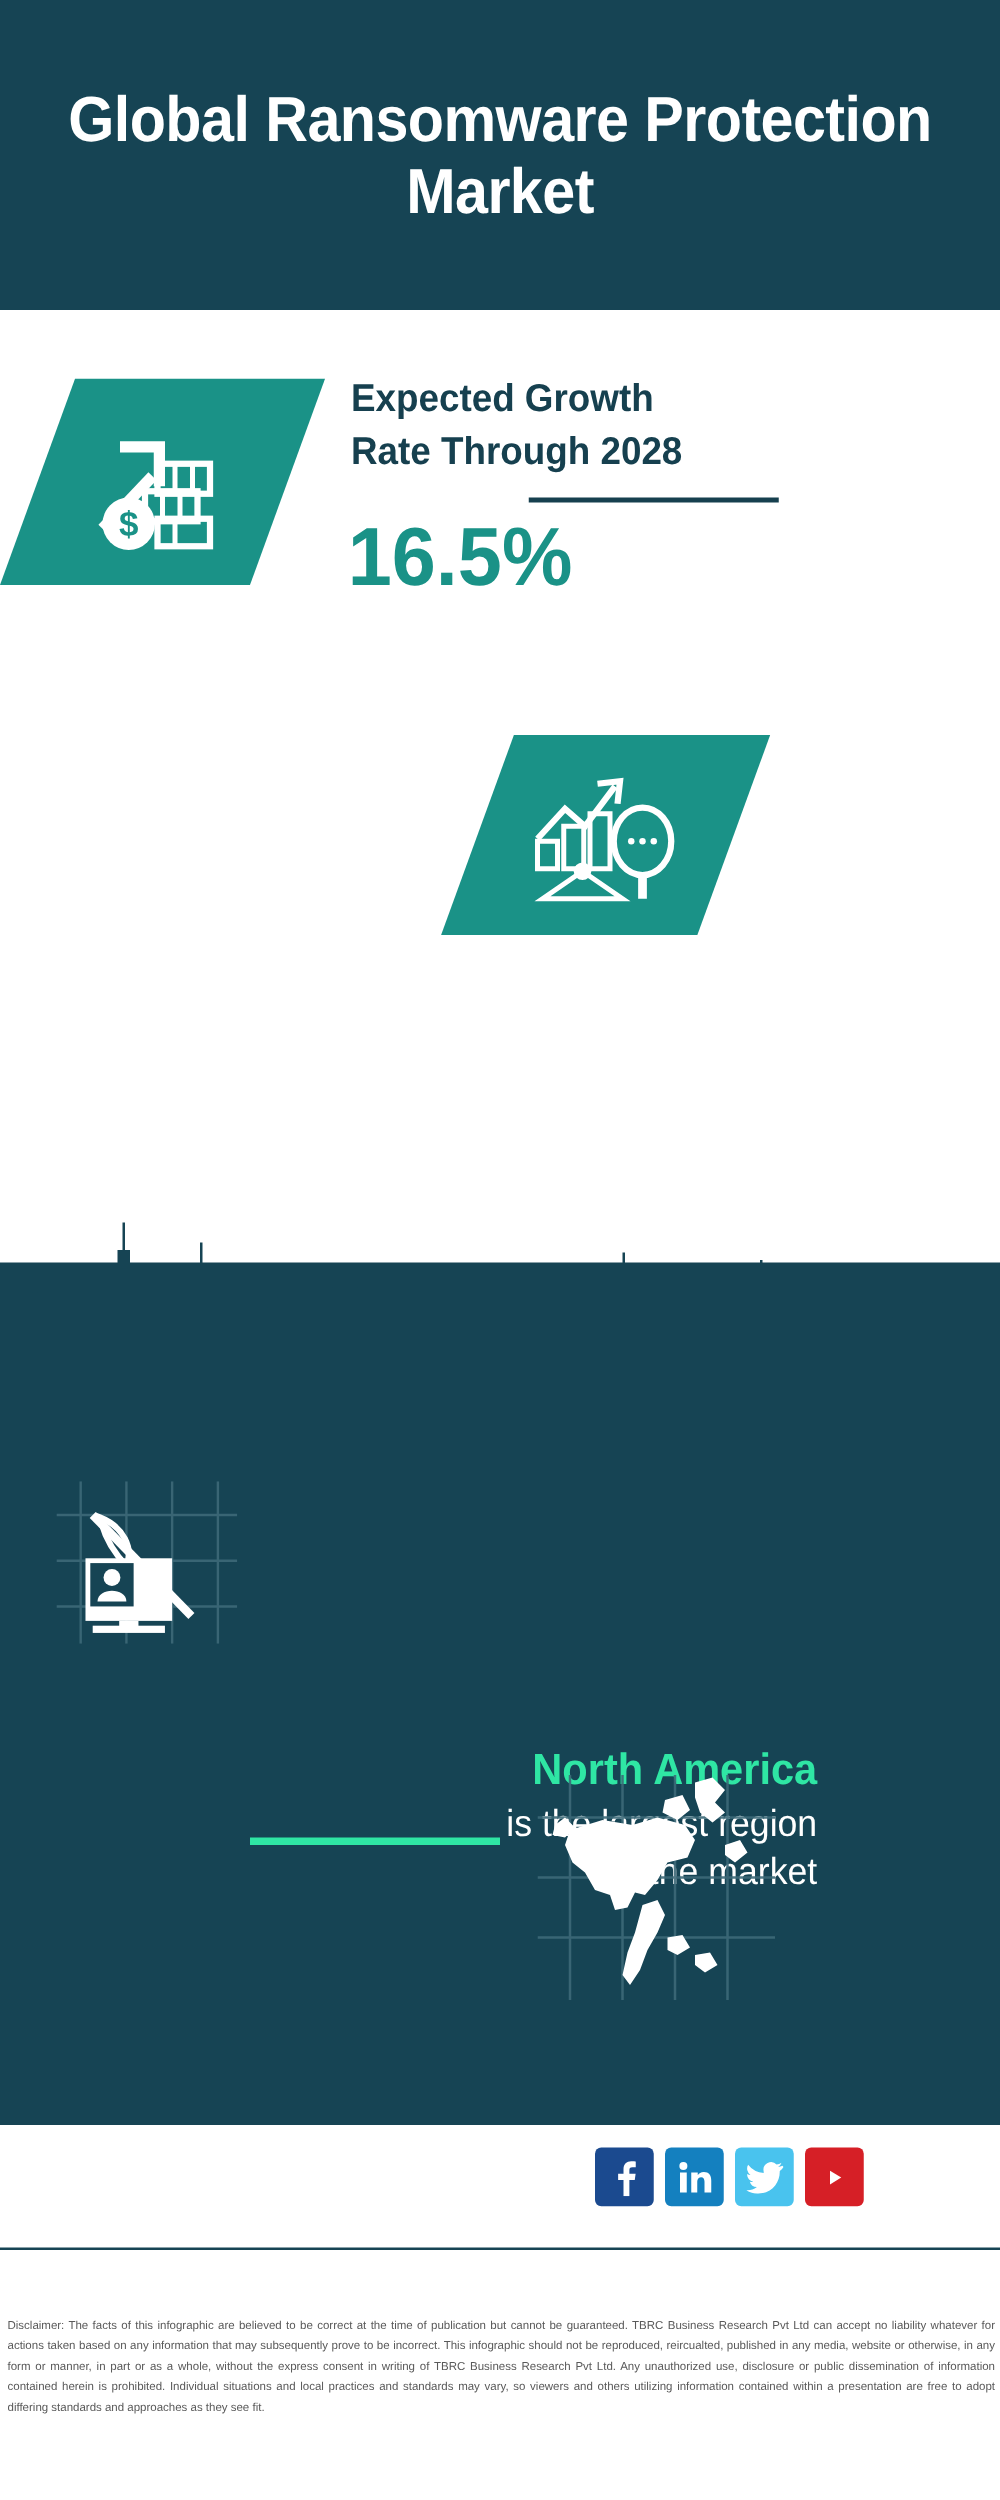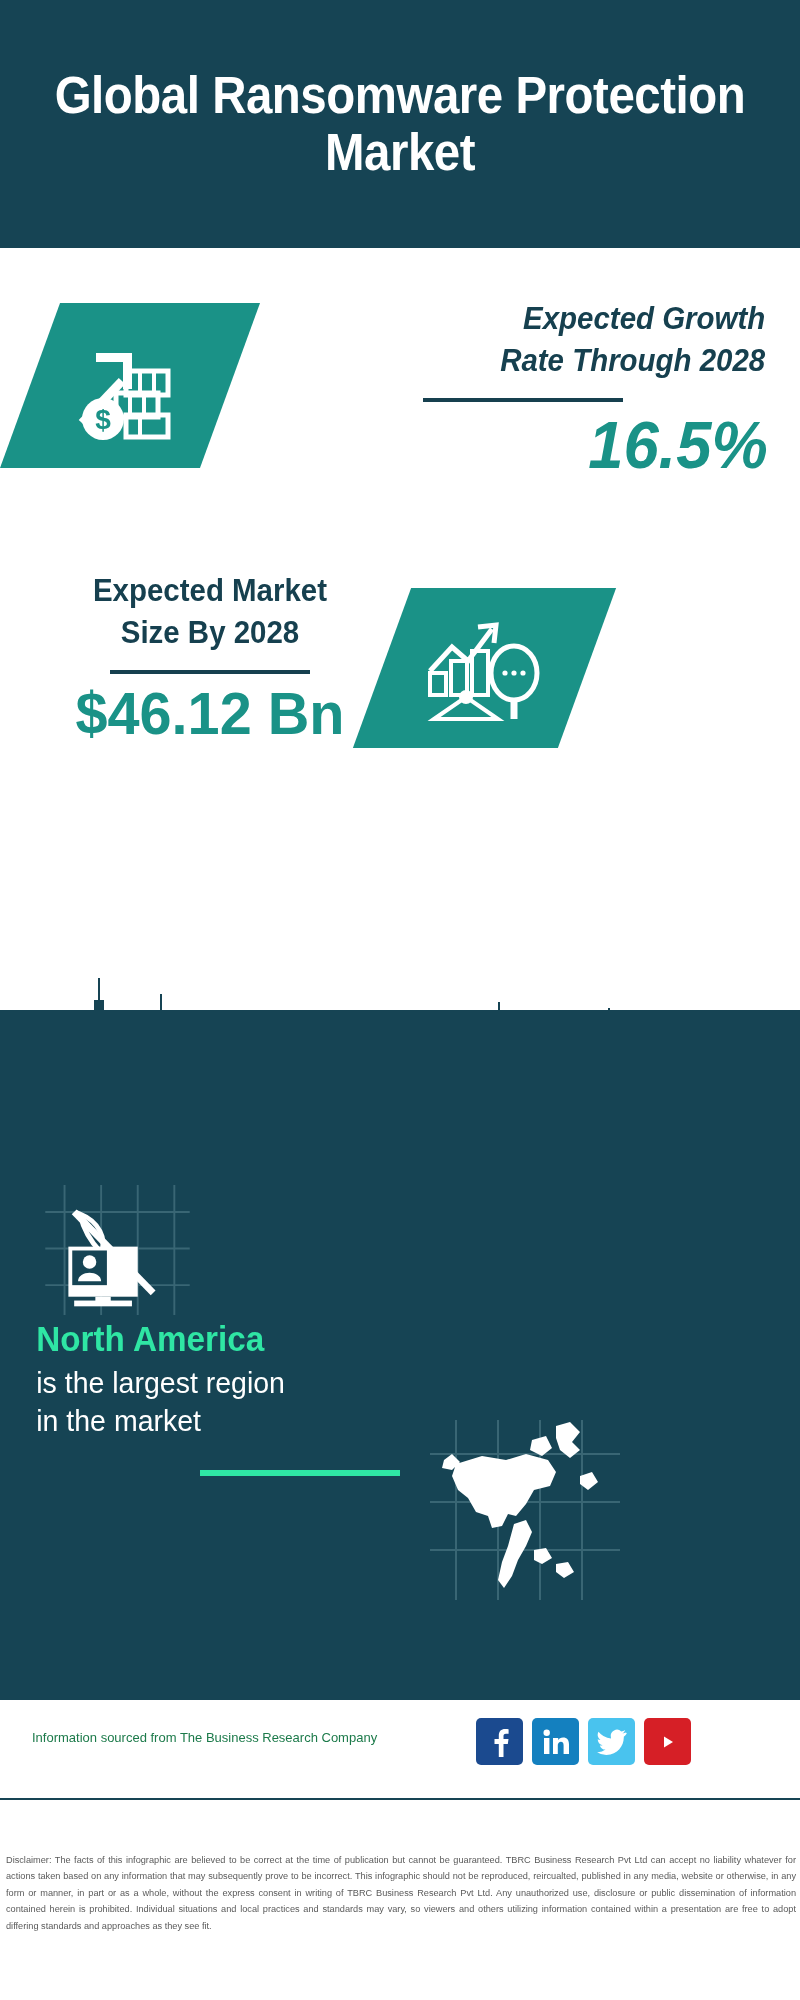--- a/index.html
+++ b/index.html
@@ -37,21 +37,21 @@
     position:absolute;
     background:#1a9287;
   }
   .para.left-skew { transform:skewX(-20deg); }
   .para.right-skew { transform:skewX(-20deg); }
 
   .icon-wrap { position:absolute; display:flex; align-items:center; justify-content:center; }
 
   
   .growth-icon { left:30px; top:303px; width:200px; height:165px; }
-  .growth-text { position:absolute; left:268px; top:298px; width:510px; text-align:right;font-style:italic; }
+  .growth-text { position:absolute; left:268px; top:298px; width:510px; text-align:left; }
   .growth-text .cap {
     font-size:31px; font-weight:bold; color:#16404f; line-height:1.36;
     transform:scaleX(0.95);
   }
   .rule-dark {
     height:4px; background:#16404f; width:200px; margin:16px auto 10px auto;
   }
   .growth-val {
     font-size:66px; font-weight:bold; color:#1a9287; line-height:1.0;
     transform:scaleX(0.96);
@@ -88,21 +88,21 @@
   .driver-body {
     color:#ffffff; font-size:24px; font-weight:bold; line-height:1.34;
     margin-top:12px; transform:scaleX(0.95);
   }
   .mint-rule {
     position:absolute; left:200px; top:1470px; width:200px; height:6px;
     background:#2fe6a4;
   }
 
   
-  .region-block { position:absolute; left:20px; top:1318px; width:650px; text-align:left; }
+  .region-block { position:absolute; left:20px; top:1395px; width:650px; text-align:right; }
   .region-name {
     color:#2fe6a4; font-size:35px; font-weight:bold; line-height:1.2;
     transform:scaleX(0.95);
   }
   .region-sub {
     color:#ffffff; font-size:30px; line-height:1.28; margin-top:4px;
     transform:scaleX(0.95);
   }
   .map-icon { position:absolute; left:430px; top:1420px; width:190px; height:180px; }
 
@@ -170,26 +170,20 @@
     </svg>
   </div>
 
   <div class="growth-text">
     <div class="cap">Expected Growth</div>
     <div class="cap">Rate Through 2028</div>
     <div class="rule-dark"></div>
     <div class="growth-val">16.5%</div>
   </div>
 
-  <div class="size-text">
-    <div class="cap">Expected Market</div>
-    <div class="cap">Size By 2028</div>
-    <div class="rule-dark"></div>
-    <div class="size-val">$46.12 Bn</div>
-  </div>
 
   <div class="icon-wrap size-icon">
     <div class="para right-skew" style="position:absolute;left:0;top:0;width:100%;height:100%;"></div>
     <svg width="125" height="115" viewBox="0 0 125 115" style="position:relative;">
 
       <path d="M8 60 L30 36 L46 50 L70 18" stroke="#fff" stroke-width="5" fill="none"></path>
       <path d="M56 16 L74 14 L72 32" stroke="#fff" stroke-width="5" fill="none"></path>
 
       <rect x="8" y="62" width="16" height="22" fill="none" stroke="#fff" stroke-width="4"></rect>
       <rect x="29" y="50" width="16" height="34" fill="none" stroke="#fff" stroke-width="4"></rect>
@@ -263,21 +257,20 @@
       M84 104 L96 100 L102 112 L96 126 L88 140 L82 156 L74 168 L68 160 L72 142 L78 126 Z
       M104 130 L116 128 L122 138 L112 144 L104 140 Z
       M126 144 L138 142 L144 152 L134 158 L126 152 Z
       M150 56 L162 52 L168 62 L158 70 L150 64 Z
       M14 40 L22 34 L30 42 L22 50 L12 48 Z"></path>
   </svg>
 
   <div class="footer">
     <div class="footer-top">
       <div class="src-text">
-        <div>Information sourced from The Business Research Company</div>
       </div>
 
       <div class="social-row">
         <div class="social s-fb">
           <svg width="26" height="30" viewBox="0 0 26 30">
               <path fill="#fff" d="M16.5 30V17h4.3l.7-5h-5V9.2c0-1.5.4-2.5 2.5-2.5h2.6V2.2C21.2 2.1 19.7 2 18 2c-3.7 0-6.2 2.2-6.2 6.4V12H7.5v5h4.3v13z"></path>
             </svg>
         </div>
         <div class="social s-li">
           <svg width="28" height="28" viewBox="0 0 28 28">

